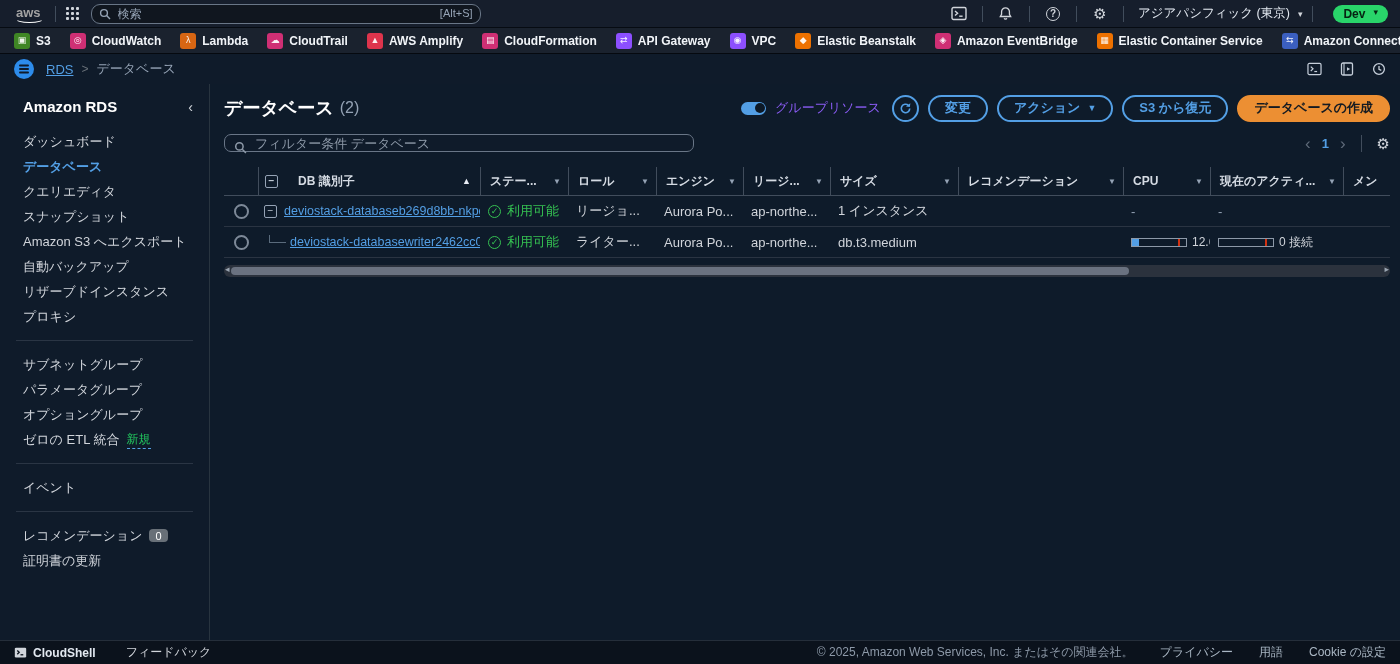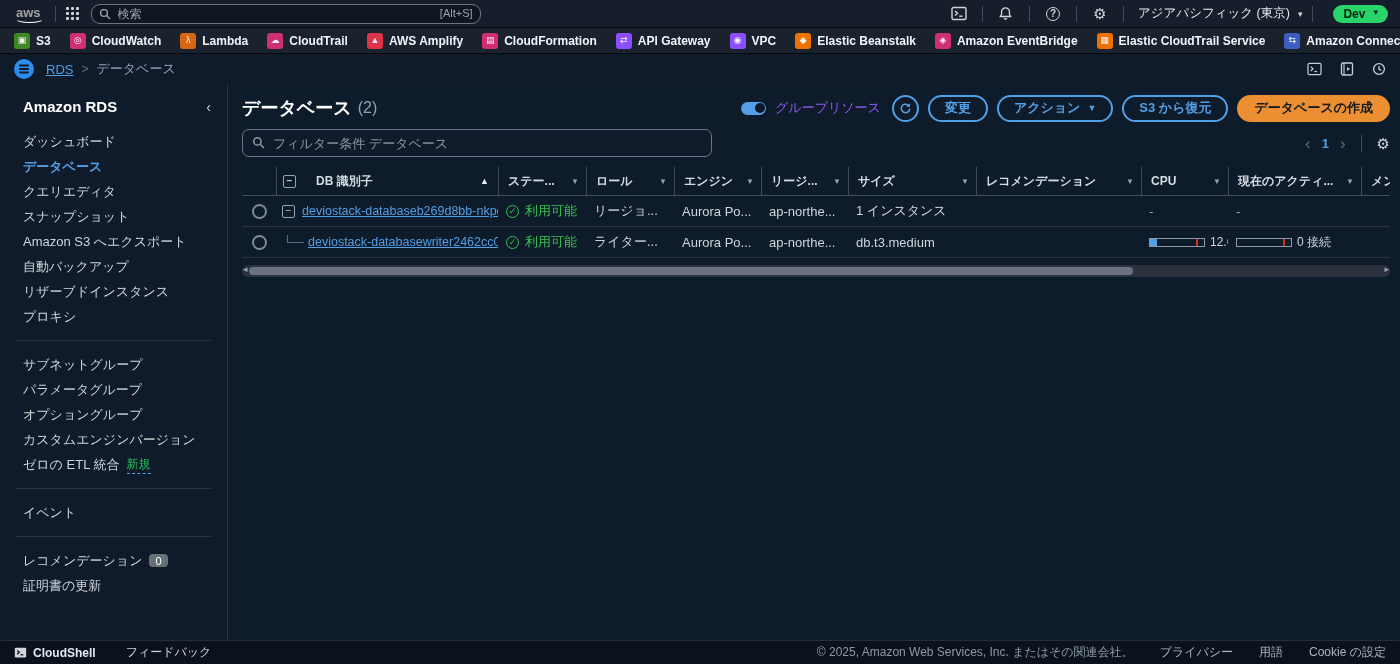--- a/index.html
+++ b/index.html
@@ -50,21 +50,21 @@
   .menu-circle i { display:block; width:10px; height:2px; background:#0f1b2a; border-radius:1px;
     box-shadow:0 -3.4px 0 #0f1b2a, 0 3.4px 0 #0f1b2a; }
   .crumb-link { color:#539fe5; font-size:13px; text-decoration:underline; }
   .crumb-sep { color:#687078; margin:0 8px; font-size:12px; }
   .crumb-cur { color:#95a3b5; font-size:13px; }
   .crumb-right { margin-left:auto; display:flex; align-items:center; gap:18px; }
   .crumb-right .ico { color:#c6cfda; display:flex; }
 
   
   .middle { display:flex; height:556px; }
-  .sidebar { width:228px; border-right:1px solid #28343f; padding-top:14px; background:#0f1b2a; }
+  .sidebar { width:210px; border-right:1px solid #28343f; padding-top:14px; background:#0f1b2a; }
   .sb-title { display:flex; align-items:center; padding:0 16px 0 23px; margin-bottom:14px; }
   .sb-title .t { color:#fff; font-weight:bold; font-size:15px; }
   .sb-title .col { margin-left:auto; color:#d1d5db; font-size:14px; cursor:pointer; }
   .sb-item { padding:3.5px 12px 3.5px 23px; font-size:13px; color:#d1d5db; cursor:pointer;
     display:flex; align-items:center; gap:7px; }
   .sb-item.active { color:#539fe5; font-weight:bold; }
   .sb-div { border:none; border-top:1px solid #2a3544; margin:11px 16px 11px 16px; }
   .new-tag { color:#22c55e; font-size:12px; border-bottom:1px dashed #539fe5; }
   .zero-badge { background:#687078; color:#fff; font-size:11px; border-radius:4px;
     padding:0.5px 6px; }
@@ -84,21 +84,21 @@
     display:flex; align-items:center; justify-content:center; background:transparent; cursor:pointer; }
   .btn { height:27px; border:2px solid #539fe5; border-radius:15px; background:transparent;
     color:#539fe5; font-weight:bold; font-size:13px; padding:0 15px; cursor:pointer;
     display:flex; align-items:center; gap:7px; font-family:inherit; }
   .btn .caret { color:#539fe5; margin-left:0; }
   .btn.primary { background:#ec8f33; border-color:#ec8f33; color:#131a22; }
 
   
   .filterrow { display:flex; align-items:center; margin-top:5px; height:28px; }
   .filter-wrap { position:relative; width:470px; }
-  .filter-wrap input { width:100%; height:28px; background:#0f1b2a; border:1px solid #697687;
+  .filter-wrap input { width:100%; height:18px; background:#0f1b2a; border:1px solid #697687;
     border-radius:7px; color:#d1d5db; font-size:13px; padding:0 10px 0 30px; outline:none;
     font-family:inherit; }
   .filter-wrap input::placeholder { color:#8d99a8; }
   .filter-wrap .mag { position:absolute; left:10px; top:7px; }
   .fr-right { margin-left:auto; display:flex; align-items:center; gap:11px; }
   .pg-chev { color:#5f6b7a; font-size:17px; line-height:1; cursor:pointer; }
   .pg-num { color:#539fe5; font-size:13px; font-weight:bold; }
   .fr-div { width:1px; height:17px; background:#414d5c; margin:0 4px; }
 
   
@@ -246,21 +246,21 @@
   <div class="fav">
       <span class="tile" style="background: rgb(237, 113, 0);">◆</span>
       <span class="lbl">Elastic Beanstalk</span>
     </div>
   <div class="fav">
       <span class="tile" style="background: rgb(207, 47, 116);">◈</span>
       <span class="lbl">Amazon EventBridge</span>
     </div>
   <div class="fav">
       <span class="tile" style="background: rgb(237, 113, 0);">▦</span>
-      <span class="lbl">Elastic CloudTrail Service</span>
+      <span class="lbl">Elastic Container Service</span>
     </div>
   <div class="fav">
       <span class="tile" style="background: rgb(59, 95, 192);">⇆</span>
       <span class="lbl">Amazon Connect</span>
     </div>
 
 </div>
 
 <div class="crumbbar">
   <div class="menu-circle">
@@ -305,21 +305,20 @@
     <div class="sb-item">クエリエディタ</div>
     <div class="sb-item">スナップショット</div>
     <div class="sb-item">Amazon S3 へエクスポート</div>
     <div class="sb-item">自動バックアップ</div>
     <div class="sb-item">リザーブドインスタンス</div>
     <div class="sb-item">プロキシ</div>
     <hr class="sb-div">
     <div class="sb-item">サブネットグループ</div>
     <div class="sb-item">パラメータグループ</div>
     <div class="sb-item">オプショングループ</div>
-    <div class="sb-item">カスタムエンジンバージョン</div>
     <div class="sb-item">
       <span>ゼロの ETL 統合</span>
       <span class="new-tag">新規</span>
     </div>
     <hr class="sb-div">
     <div class="sb-item">イベント</div>
     <hr class="sb-div">
     <div class="sb-item">
       <span>レコメンデーション</span>
       <span class="zero-badge">0</span>

